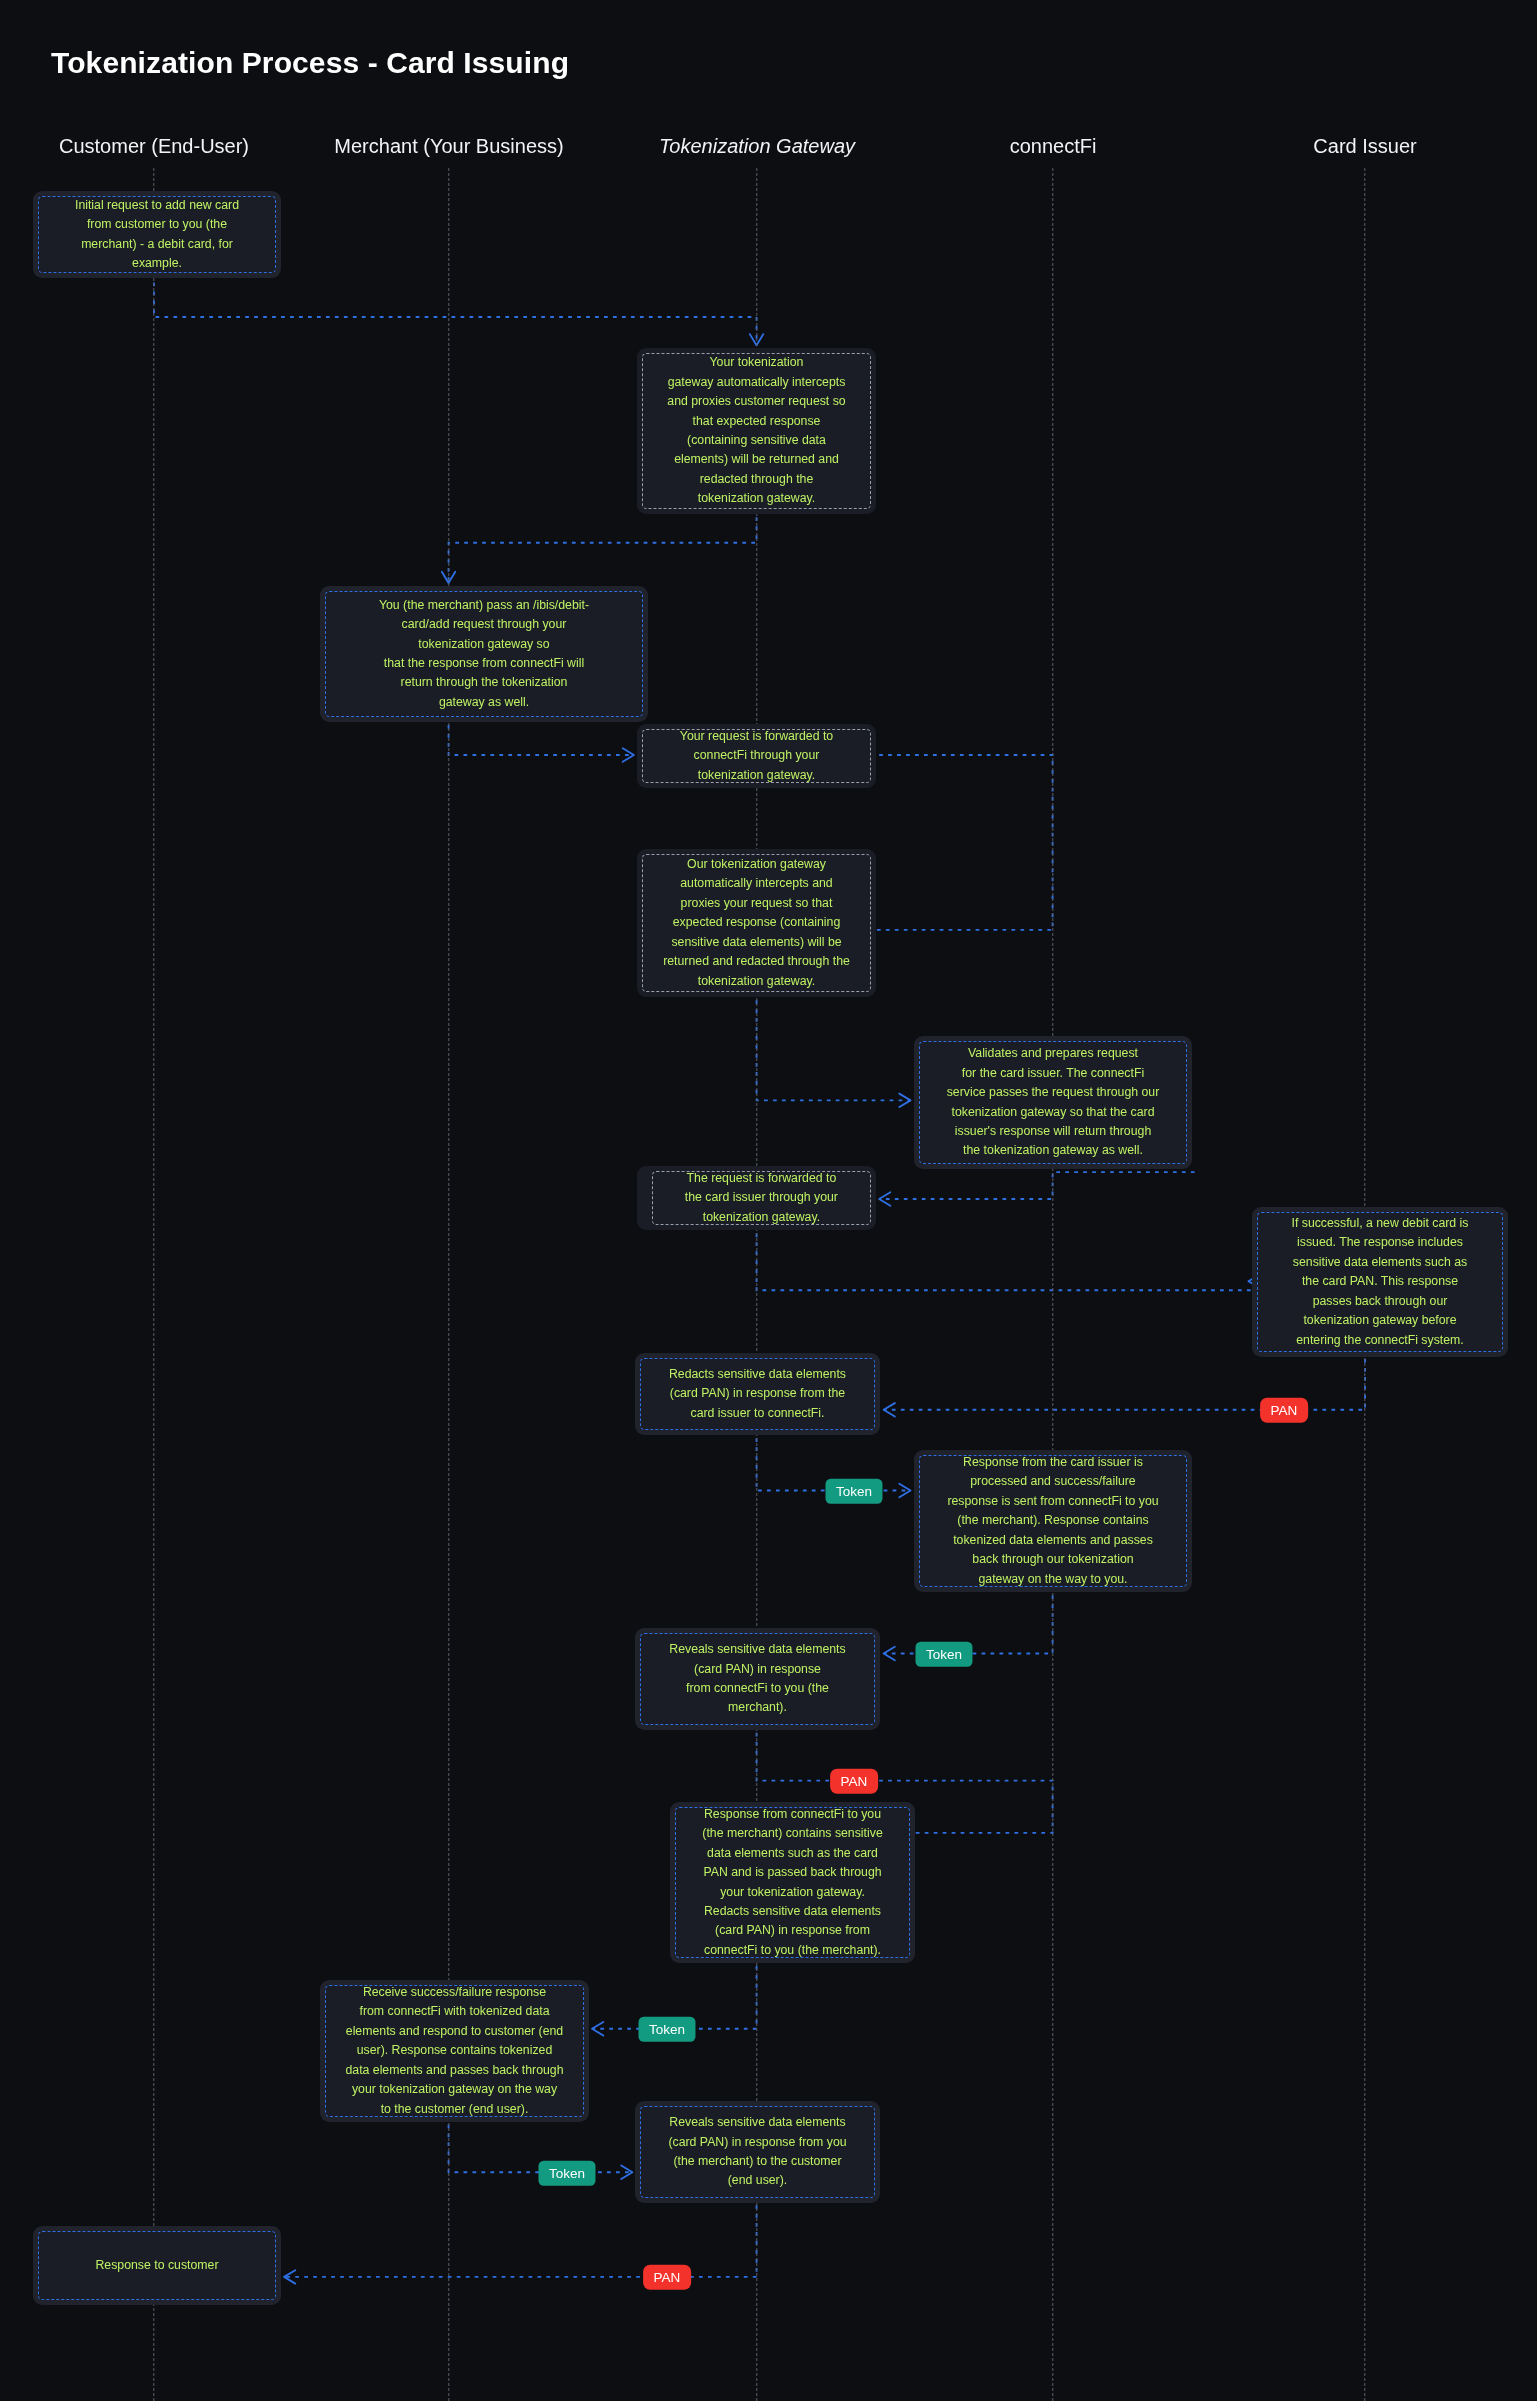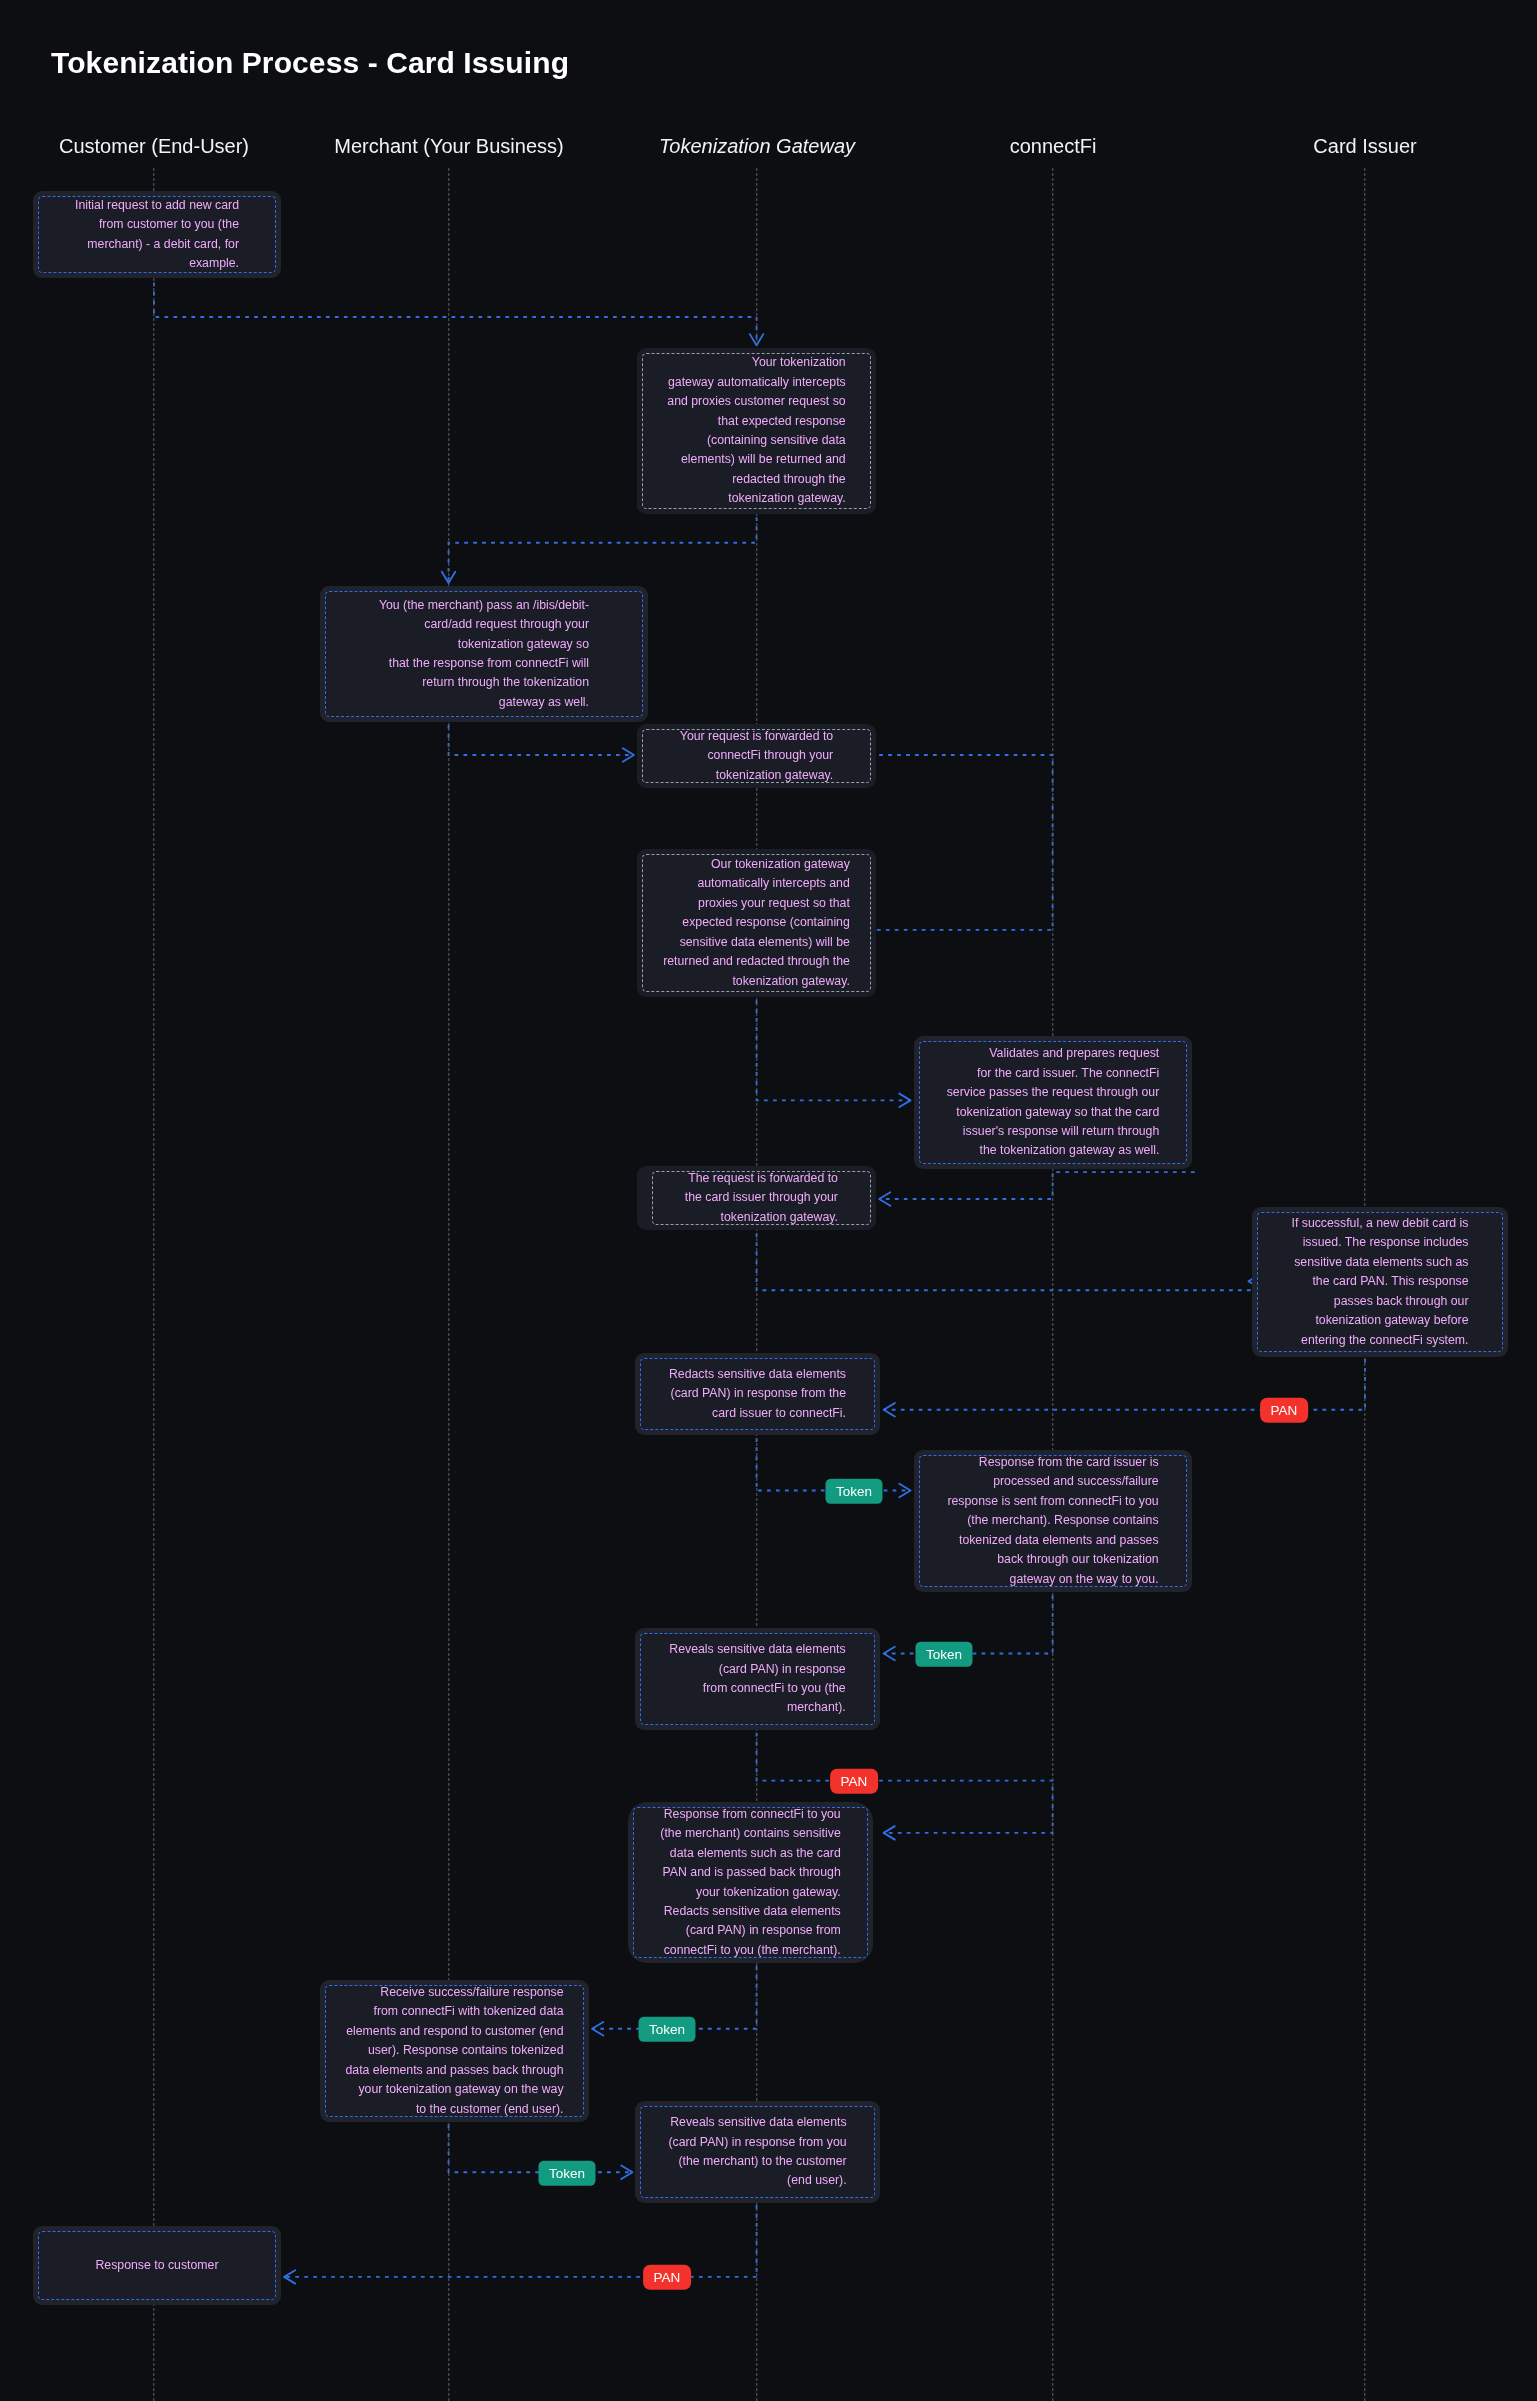--- a/index.html
+++ b/index.html
@@ -42,21 +42,21 @@
     width:100%;height:100%;
     display:flex;align-items:center;justify-content:center;
     border-radius:4.5px;
     padding:6px 7.5px;
     background:#1b1d26;
   }
   .msg.blue   > .inner{border:1.5px dashed #2f6fe4;}
   .msg.gray   > .inner{border:1.5px dashed #9aa0ab;}
   .msg.gray           {background:#1b1d26;}
   .msg-text{
-    font-size:12.3px;line-height:1.58;text-align:right;color:#f0abfc;
+    font-size:12.3px;line-height:1.58;text-align:center;color:#bef264;
     white-space:pre-line;
   }
 
   
   #wires{position:absolute;left:0;top:0;width:1537px;height:2401px;pointer-events:none;}
 
   
   .badge{
     position:absolute;transform:translate(-50%,-50%);
     padding:4.5px 10.5px;border-radius:5.2px;
@@ -212,21 +212,21 @@
         </div>
       </div>
       <div class="msg blue" style="left: 635px; top: 1628px; width: 245px; height: 102px;">
         <div class="inner">
           <div class="msg-text">Reveals sensitive data elements
 (card PAN) in response
 from connectFi to you (the
 merchant).</div>
         </div>
       </div>
-      <div class="msg blue" style="left: 628px; top: 1802px; width: 245px; height: 161px; border-radius: 19px;">
+      <div class="msg blue" style="left: 670px; top: 1802px; width: 245px; height: 161px;">
         <div class="inner">
           <div class="msg-text">Response from connectFi to you
 (the merchant) contains sensitive
 data elements such as the card
 PAN and is passed back through
 your tokenization gateway.
 Redacts sensitive data elements
 (card PAN) in response from
 connectFi to you (the merchant).</div>
         </div>

